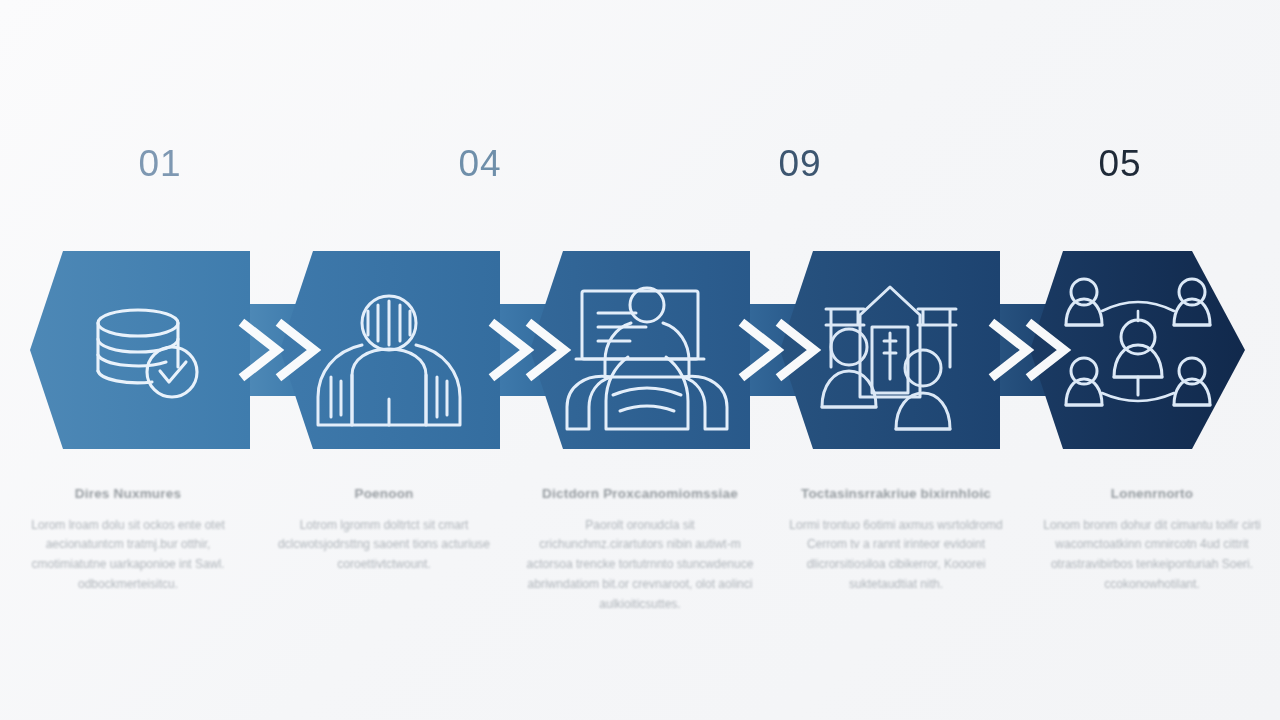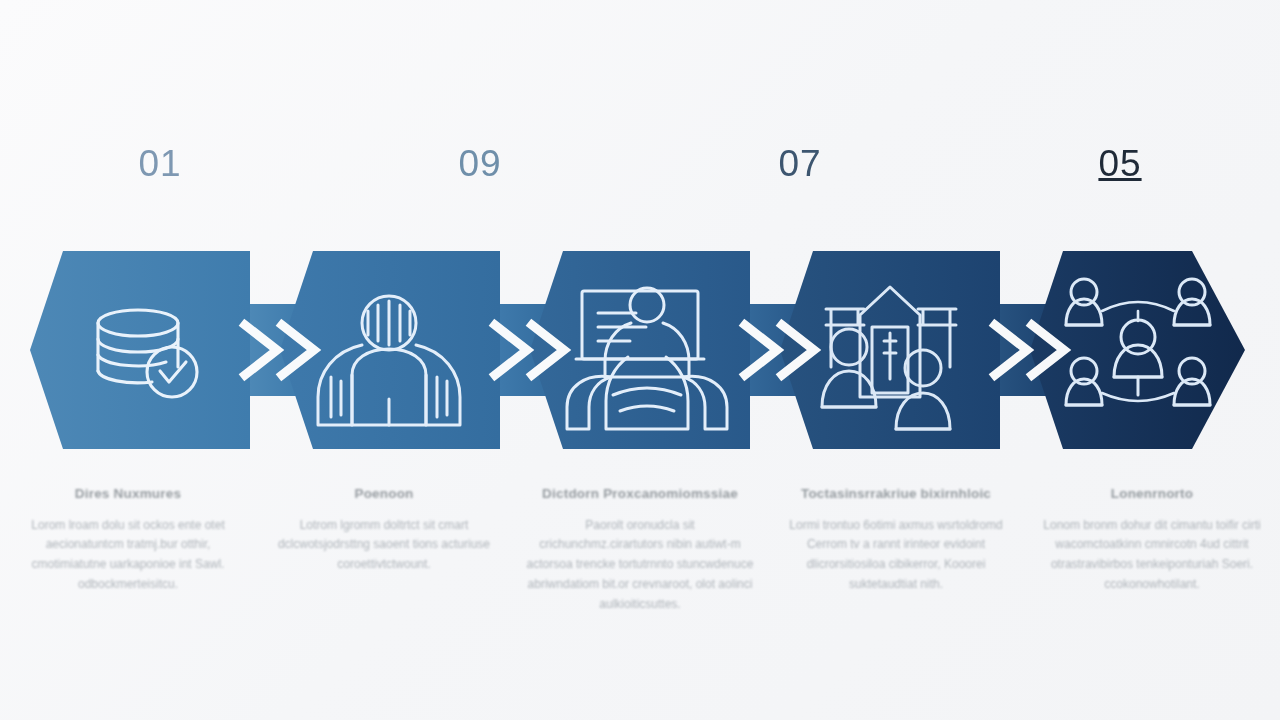--- a/index.html
+++ b/index.html
@@ -95,27 +95,27 @@
 </head>
 <body>
 
 <div id="infographic">
 
   <div class="numbers-row">
     <div class="number-cell">
       <span class="step-number" style="color: rgb(126, 152, 178);">01</span>
     </div>
     <div class="number-cell">
-      <span class="step-number" style="color: rgb(111, 143, 170);">09</span>
-    </div>
-    <div class="number-cell">
-      <span class="step-number" style="color: rgb(61, 86, 112);">07</span>
-    </div>
-    <div class="number-cell">
-      <span class="step-number" style="color: rgb(31, 42, 56); text-decoration: underline;">05</span>
+      <span class="step-number" style="color: rgb(111, 143, 170);">04</span>
+    </div>
+    <div class="number-cell">
+      <span class="step-number" style="color: rgb(61, 86, 112);">09</span>
+    </div>
+    <div class="number-cell">
+      <span class="step-number" style="color: rgb(31, 42, 56);">05</span>
     </div>
   </div>
 
   <div class="band">
     <svg viewBox="0 0 1280 202" xmlns="http://www.w3.org/2000/svg">
       <defs>
         <linearGradient id="g1" x1="0" y1="0" x2="1" y2="0">
           <stop offset="0%" stop-color="#4d88b6"></stop>
             <stop offset="100%" stop-color="#3f7cad"></stop>
         </linearGradient>

